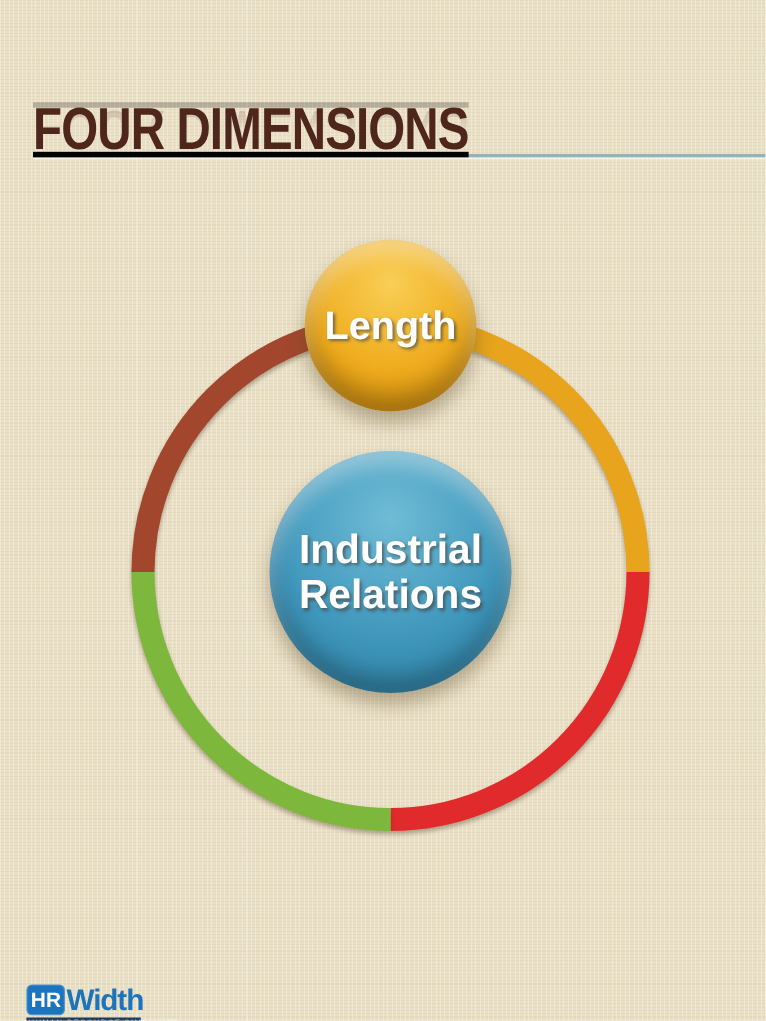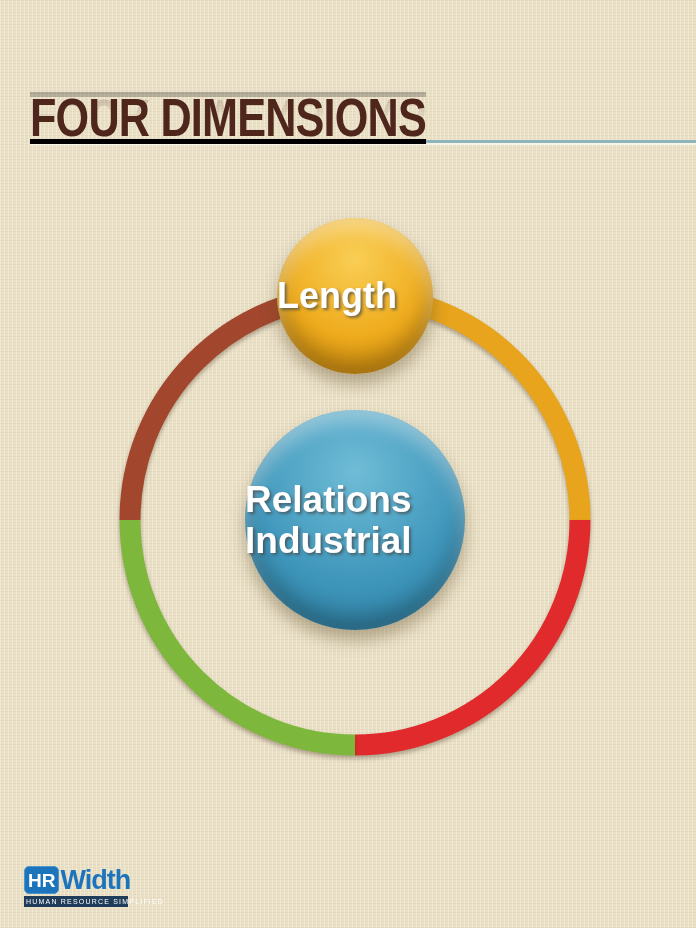--- a/index.html
+++ b/index.html
@@ -72,20 +72,21 @@
     fill: none;
     stroke-width: 21;
     filter: drop-shadow(0 3px 2px rgba(60,40,20,0.35));
   }
 
   .node {
     position: absolute;
     border-radius: 50%;
     display: flex;
     align-items: center;
+    justify-content: center;
     z-index: 2;
     text-align: center;
     box-shadow:
       0 10px 16px rgba(96,74,40,0.40),
       inset 0 12px 18px rgba(255,255,255,0.40),
       inset 0 -14px 22px rgba(0,0,0,0.28);
   }
   .node-label {
     color: #FFFFFF;
     font-weight: bold;
@@ -116,20 +117,21 @@
   .logo {
     position: absolute;
     left: 24px;
     top: 866px;
     width: 104px;
     z-index: 4;
   }
   .logo-row {
     display: flex;
     align-items: center;
+    margin-top: 29px;
   }
   .logo-hr-box {
     background: #1B74BC;
     color: #FFFFFF;
     font-weight: bold;
     font-size: 19px;
     line-height: 1;
     padding: 4px 3px 3px 3px;
     border-radius: 5px;
     border: 1px solid #4C96CE;
@@ -175,22 +177,22 @@
 
     <div class="node node-length">
       <span class="node-label">Length</span>
     </div>
 
 
 
 
     <div class="node node-center">
       <span class="node-label">
+        <span>Industrial</span>
         <span>Relations</span>
-        <span>Industrial</span>
       </span>
     </div>
 
   </div>
 
   <div class="logo">
     <div class="logo-row">
       <span class="logo-hr-box">HR</span>
       <span class="logo-name">Width</span>
     </div>

